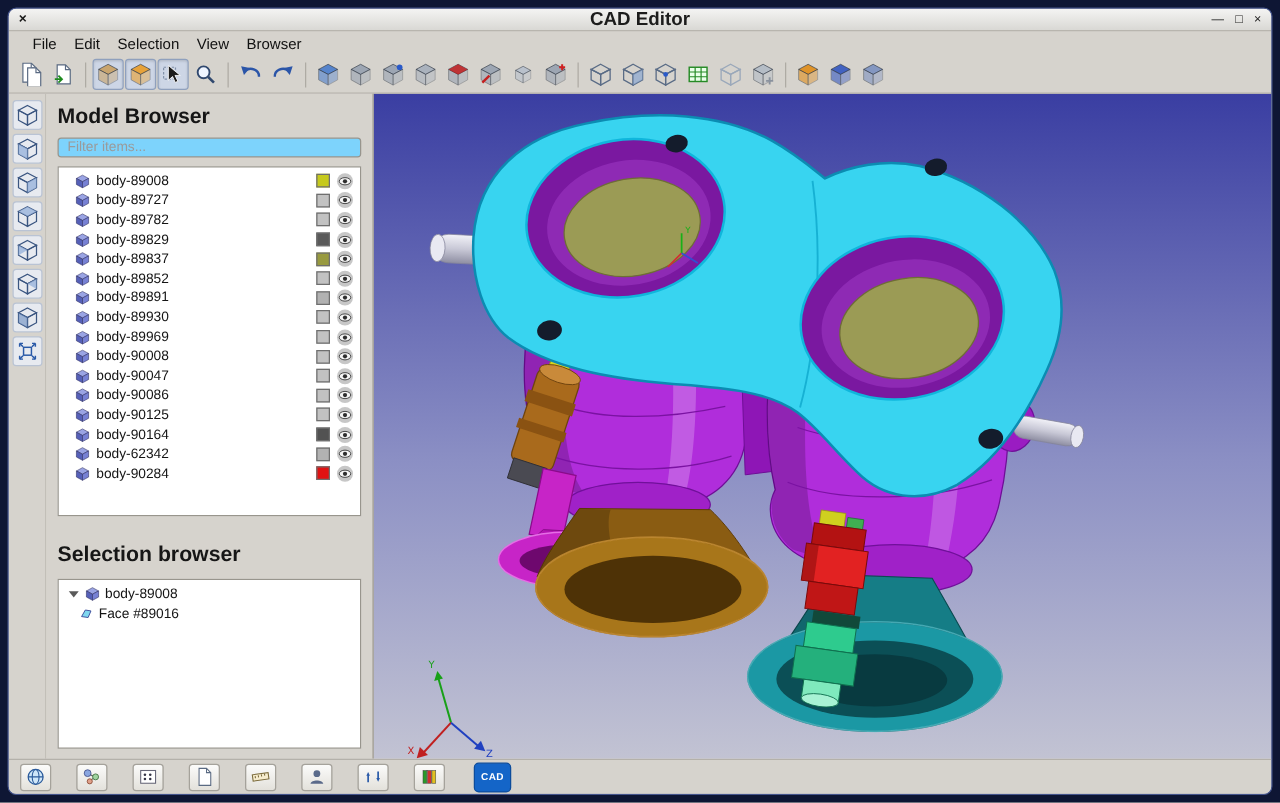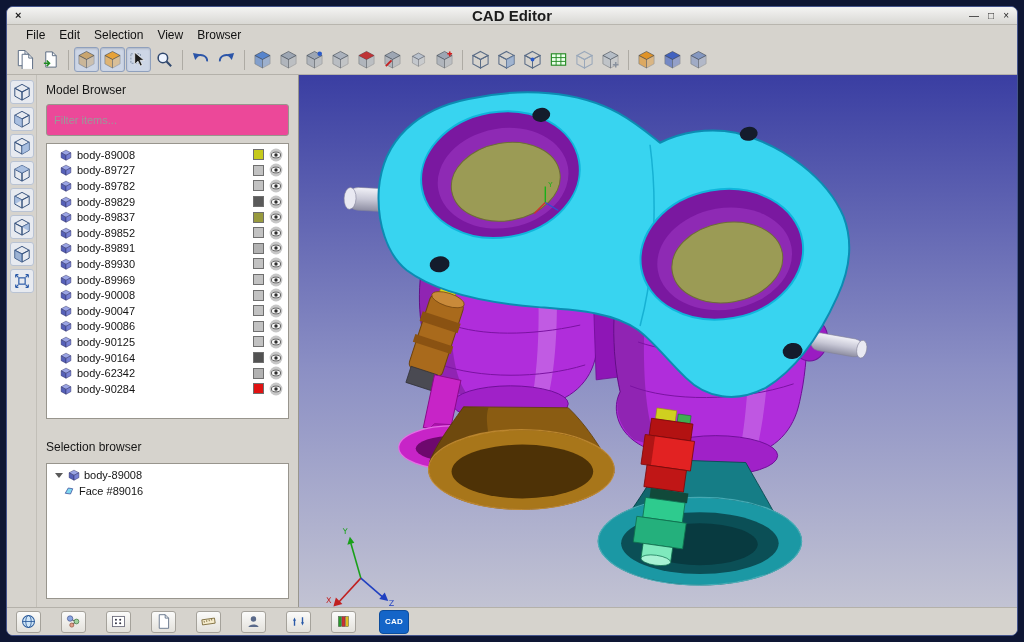--- a/index.html
+++ b/index.html
@@ -26,23 +26,23 @@
   .tbtn.pressed{border:1px solid #8fa0bd;background:#cdd6e6;box-shadow:inset 0 1px 2px rgba(0,0,0,.15)}
   .tsep{width:1px;height:20px;background:#aeaba4;margin:0 4px;flex:0 0 auto}
   
   .main{flex:1;display:flex;min-height:0}
   .iconstrip{width:30px;padding:5px 0;display:flex;flex-direction:column;align-items:center;gap:3px;
              background:#d6d3cd;border-right:1px solid #c2bfb8;flex:0 0 auto}
   .strip-btn{width:24px;height:24px;display:flex;align-items:center;justify-content:center;
              border:1px solid #b9c3d4;border-radius:3px;background:#e7eaf0}
   .sidepanel{width:262px;padding:6px 9px 8px;display:flex;flex-direction:column;background:#d6d3cd;
              border-right:1px solid #99968e;flex:0 0 auto}
-  .panel-title{font-size:12px;font-weight:normal;color:#161616;margin:2px 0 7px}
-  .filter-input{height:32px;width:100%;border:1px solid #98958d;border-radius:3px;padding:0 7px;
-                font-size:11px;font-family:inherit;background:#ec4899;color:#333}
+  .panel-title{font-size:17px;font-weight:bold;color:#161616;margin:2px 0 7px}
+  .filter-input{height:16px;width:100%;border:1px solid #98958d;border-radius:3px;padding:0 7px;
+                font-size:11px;font-family:inherit;background:#7dd3fc;color:#333}
   .filter-input::placeholder{color:#9a9a9a}
   .listbox{background:#fff;border:1px solid #98958d;margin-top:7px;flex:1;overflow:hidden;padding:3px 0}
   .trow{display:flex;align-items:center;height:15.6px;padding:0 5px 0 13px;gap:5px;font-size:11px;color:#141414}
   .tlabel{white-space:nowrap}
   .swatch{width:11px;height:11px;border:1px solid #6f6f6f;margin-left:auto;flex:0 0 auto}
   .eye{width:14px;height:14px;display:flex;flex:0 0 auto}
   .sel-title{margin-top:21px}
   .selbox{background:#fff;border:1px solid #98958d;height:136px;margin-top:2px;padding:3px 0;flex:0 0 auto}
   .srow{display:flex;align-items:center;height:16px;padding:0 4px;gap:4px;font-size:11px;color:#141414}
   .srow.child{padding-left:16px}

